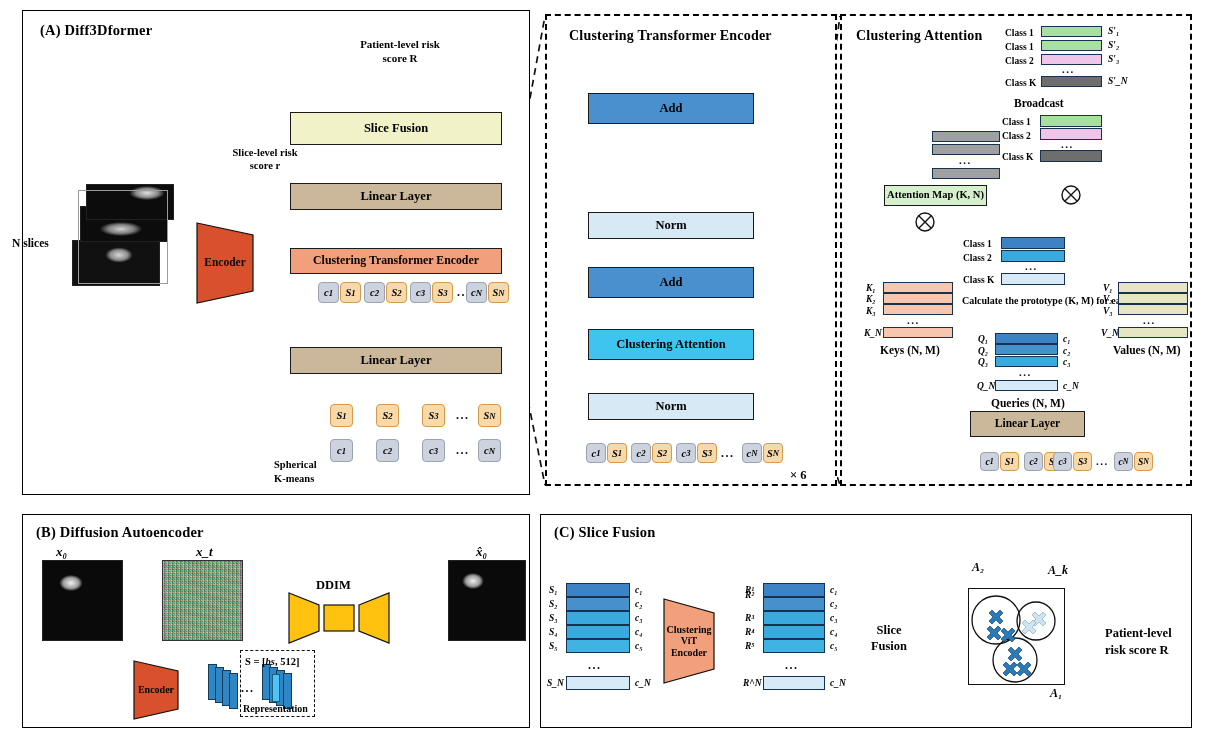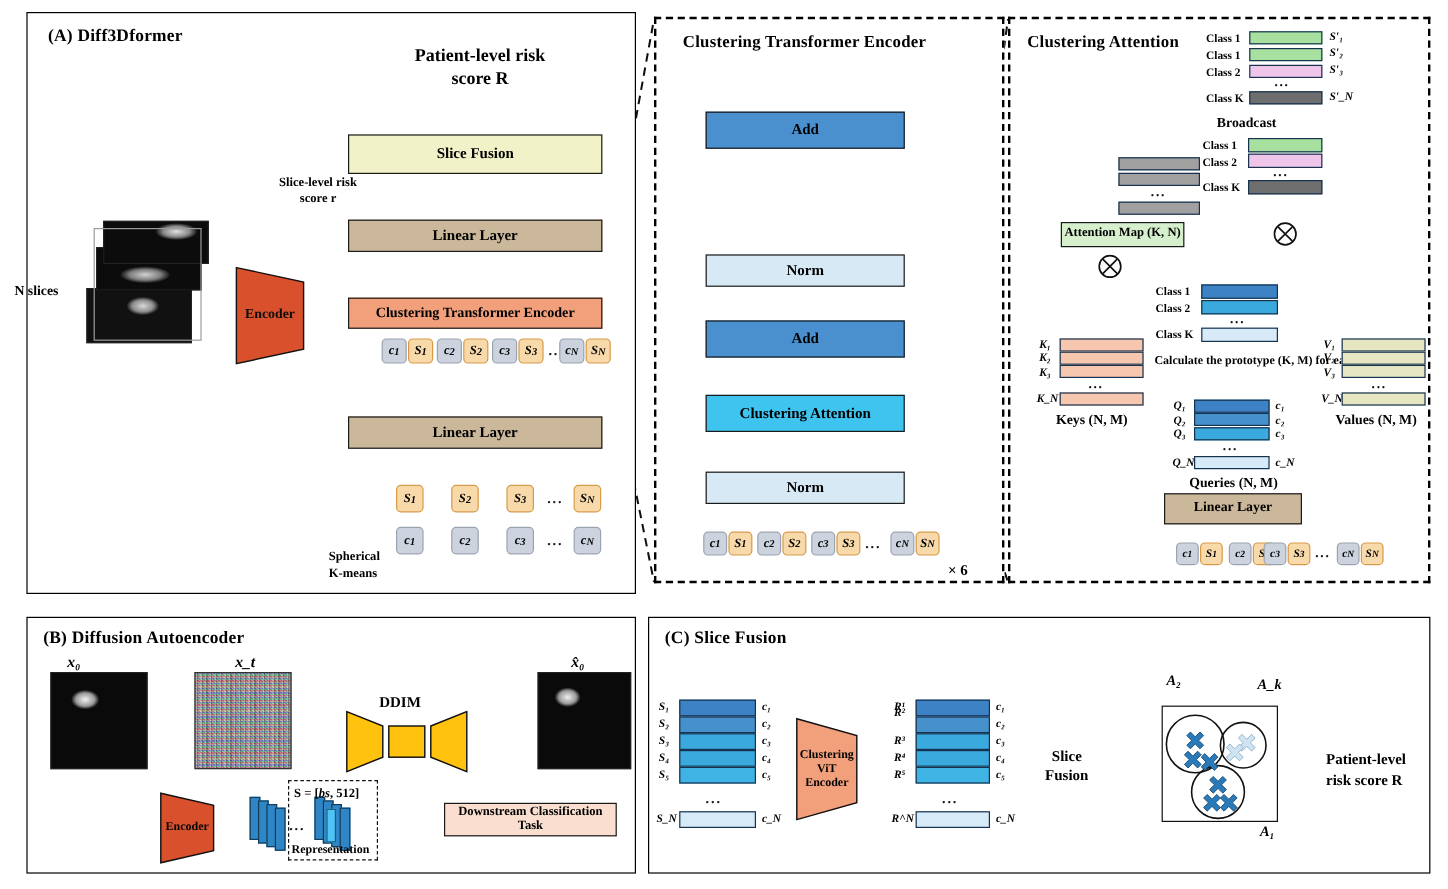--- a/index.html
+++ b/index.html
@@ -206,21 +206,21 @@
   <div class="ct" style="left:196px;top:222px;width:58px;height:82px;color:#0c0c0c;font-size:11.5px;">Encoder</div>
 
   <div class="box" style="left:290px;top:248px;width:212px;height:26px;background:#f2a07b;font-size:11.8px;">Clustering Transformer Encoder</div>
 
   <div class="box" style="left:290px;top:183px;width:212px;height:27px;background:#cbb79a;">Linear Layer</div>
 
   <div class="box" style="left:290px;top:112px;width:212px;height:33px;background:#f2f2c8;">Slice Fusion</div>
 
   <div class="box" style="left:290px;top:347px;width:212px;height:27px;background:#cbb79a;">Linear Layer</div>
 
-  <div class="lbl" style="left:344px;top:38px;text-align:center;width:112px;font-size:15px;">
+  <div class="lbl" style="left:344px;top:38px;text-align:center;width:112px;font-size:11px;">
     <span>Patient-level risk</span><br>
     <span>score R</span>
   </div>
 
   <div class="lbl" style="left:222px;top:146px;text-align:center;width:86px;font-size:10.5px;">
     <span>Slice-level risk</span><br>
     <span>score r</span>
   </div>
 
   <div>
@@ -567,21 +567,20 @@
     <div class="feat" style="left:283px;top:673px;width:7px;height:34px;"></div>
   </div>
 
   <div style="position:absolute;left:240px;top:650px;width:75px;height:67px;border:1.6px dashed #111;box-sizing:border-box;background:transparent;"></div>
   <div class="lbl" style="left:245px;top:655px;font-size:10.5px;font-weight:bold;">
     S = [<i>bs</i>, 512]
   </div>
   <div class="bar" style="left:272px;top:674px;width:8px;height:28px;background:#4fc3f7;border-color:#1a5f7a;"></div>
   <div class="lbl" style="left:243px;top:703px;font-size:10px;font-weight:bold;">Representation</div>
 
-  <div class="box" style="left:370px;top:669px;width:144px;height:28px;background:#fadfd0;font-size:10.5px;">Downstream Classification Task</div>
 
   <div class="panel" style="left:540px;top:514px;width:652px;height:214px;"></div>
   <div class="panel-title" style="left:554px;top:524px;">(C) Slice Fusion</div>
 
   <div>
     <div class="barL" style="left:549px;top:585px;">S₁</div>
     <div class="bar" style="left:566px;top:583px;width:64px;height:14px;background:#3c82c4;"></div>
     <div class="barL" style="left:635px;top:585px;">c₁</div>
 
     <div class="barL" style="left:549px;top:599px;">S₂</div>

